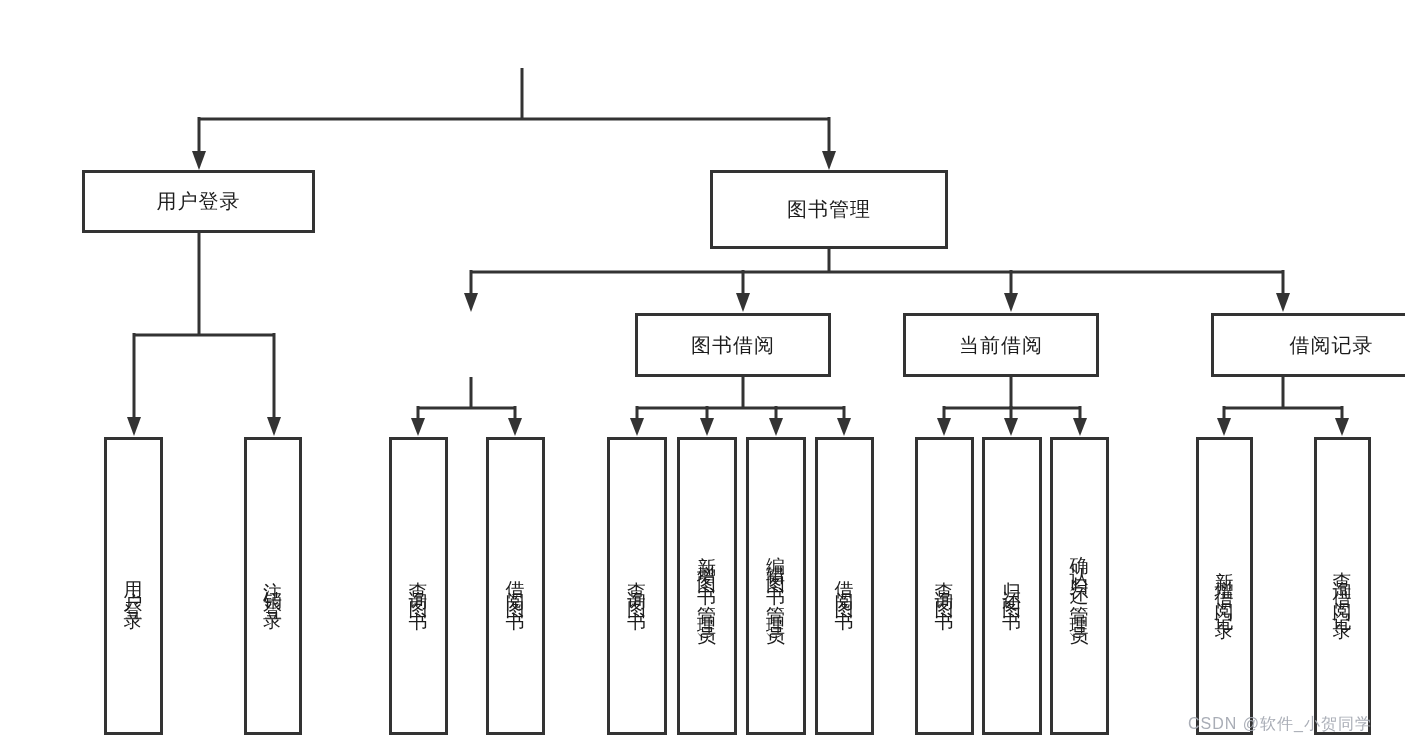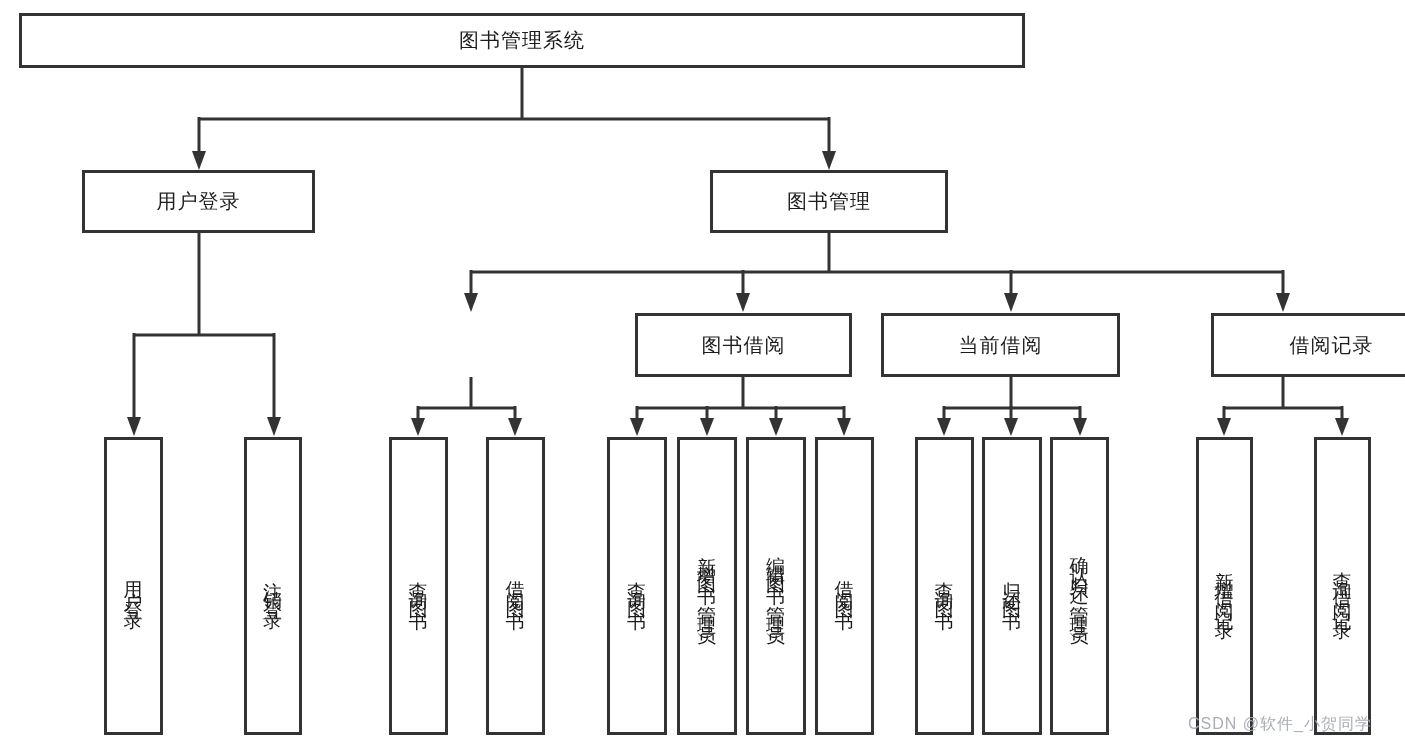--- a/index.html
+++ b/index.html
@@ -114,35 +114,32 @@
       <polygon points="769,418 783,418 776,436"></polygon>
       <polygon points="837,418 851,418 844,436"></polygon>
       <polygon points="937,418 951,418 944,436"></polygon>
       <polygon points="1004,418 1018,418 1011,436"></polygon>
       <polygon points="1073,418 1087,418 1080,436"></polygon>
       <polygon points="1217,418 1231,418 1224,436"></polygon>
       <polygon points="1335,418 1349,418 1342,436"></polygon>
     </g>
   </svg>
 
-  <div class="node h" style="left:19px;top:13px;width:1006px;height:55px">
-    <span>图书管理系统</span>
-  </div>
 
   <div class="node h" style="left:82px;top:170px;width:233px;height:63px">
     <span>用户登录</span>
   </div>
-  <div class="node h" style="left:710px;top:170px;width:238px;height:63px">
+  <div class="node h" style="left:710px;top:170px;width:238px;height:79px">
     <span>图书管理</span>
   </div>
 
-  <div class="node h" style="left:635px;top:313px;width:217px;height:64px">
+  <div class="node h" style="left:635px;top:313px;width:196px;height:64px">
     <span>图书借阅</span>
   </div>
-  <div class="node h" style="left:881px;top:313px;width:239px;height:64px">
+  <div class="node h" style="left:903px;top:313px;width:196px;height:64px">
     <span>当前借阅</span>
   </div>
   <div class="node h" style="left:1211px;top:313px;width:241px;height:64px">
     <span>借阅记录</span>
   </div>
 
   <div class="node v" style="left:104px;top:437px;width:59px;height:298px">
     <span class="vtext">用户登录</span>
   </div>
   <div class="node v" style="left:244px;top:437px;width:58px;height:298px">

